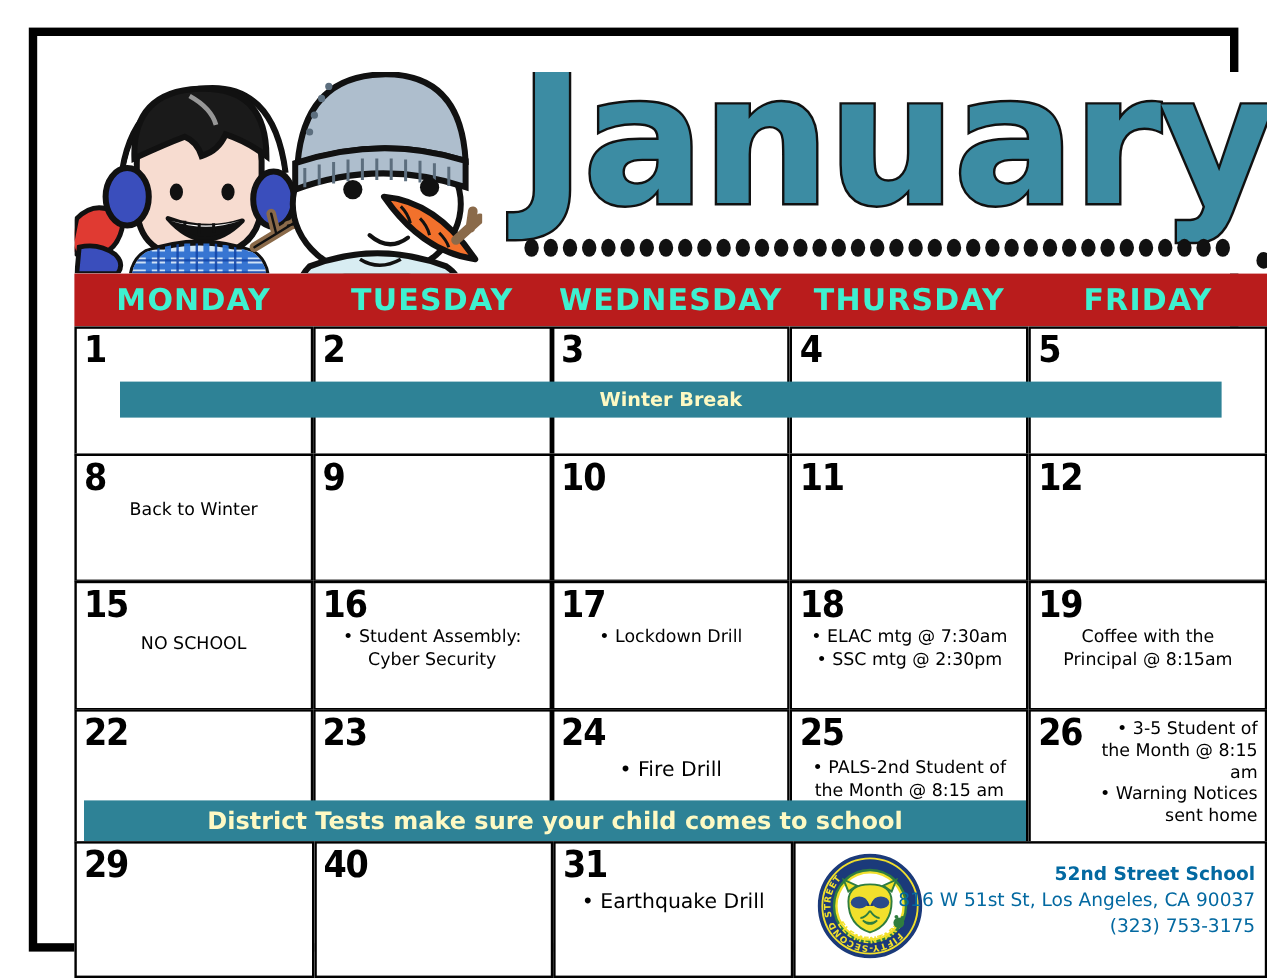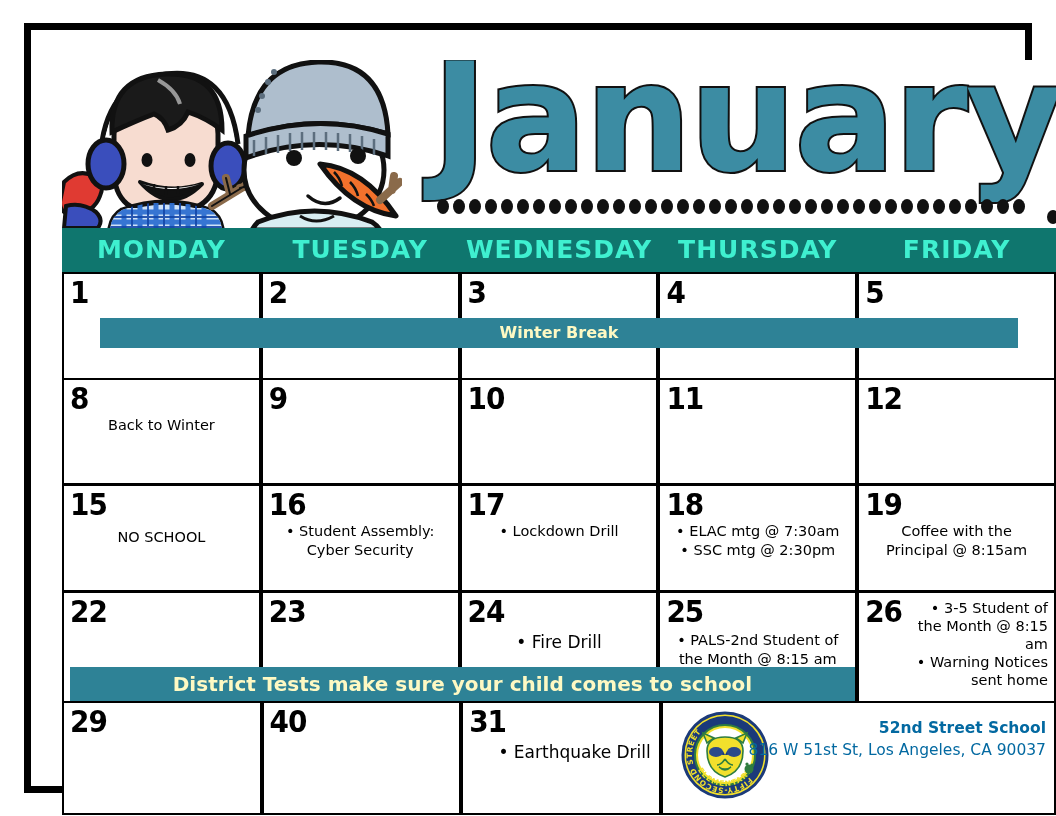--- a/index.html
+++ b/index.html
@@ -93,21 +93,21 @@
     width: 12px; height: 14px;
     background: #111111;
     border-radius: 50%;
   }
 
   
   .dow {
     position: absolute;
     left: 31px; top: 198px;
     width: 994px; height: 44px;
-    background: #0f766e;
+    background: #b91c1c;
     display: flex;
   }
   .dow div {
     flex: 1 1 0;
     color: #3ff0d0;
     font-family: "DejaVu Sans", sans-serif;
     font-size: 25px;
     font-weight: bold;
     letter-spacing: 1px;
     text-align: center;
@@ -444,21 +444,21 @@
 
       <div class="row" style="top:429px; height:114px;">
         <div class="cell">
           <div class="daynum">29</div>
         </div>
         <div class="cell">
           <div class="daynum">40</div>
         </div>
         <div class="cell">
           <div class="daynum">31</div>
-          <div class="ev center" style="top:40px;font-size:17px;text-align:right;">• Earthquake Drill</div>
+          <div class="ev center" style="top:40px;font-size:17px;">• Earthquake Drill</div>
         </div>
 
         <div class="cell wide2 footer-cell">
           <div class="logo">
             <svg width="88" height="88" viewBox="0 0 88 88" xmlns="http://www.w3.org/2000/svg">
               <circle cx="44" cy="44" r="42" fill="#f2e02c" stroke="#1b3a7a" stroke-width="3"></circle>
               <circle cx="44" cy="44" r="39" fill="#1b3a7a"></circle>
               <circle cx="44" cy="44" r="30" fill="#f2e02c" stroke="#2f7d3f" stroke-width="2"></circle>
               <circle cx="44" cy="44" r="27" fill="#ffffff"></circle>
               <defs>
@@ -484,19 +484,20 @@
                 <path d="M38 56 q6 6 12 0 q-6 4 -12 0 z" fill="#ffffff" stroke="#2f7d3f" stroke-width="1.3"></path>
               </g>
               <circle cx="68" cy="58" r="4.5" fill="#2f7d3f"></circle>
               <circle cx="66" cy="53" r="1.6" fill="#2f7d3f"></circle>
               <circle cx="71" cy="54" r="1.6" fill="#2f7d3f"></circle>
             </svg>
           </div>
           <div class="school-info">
             <div class="nm">52nd Street School</div>
             <div>816 W 51st St, Los Angeles, CA 90037</div>
+            <div>(323) 753-3175</div>
           </div>
         </div>
       </div>
 
     </div>
   </div>
 </div>
 
 </body></html>

